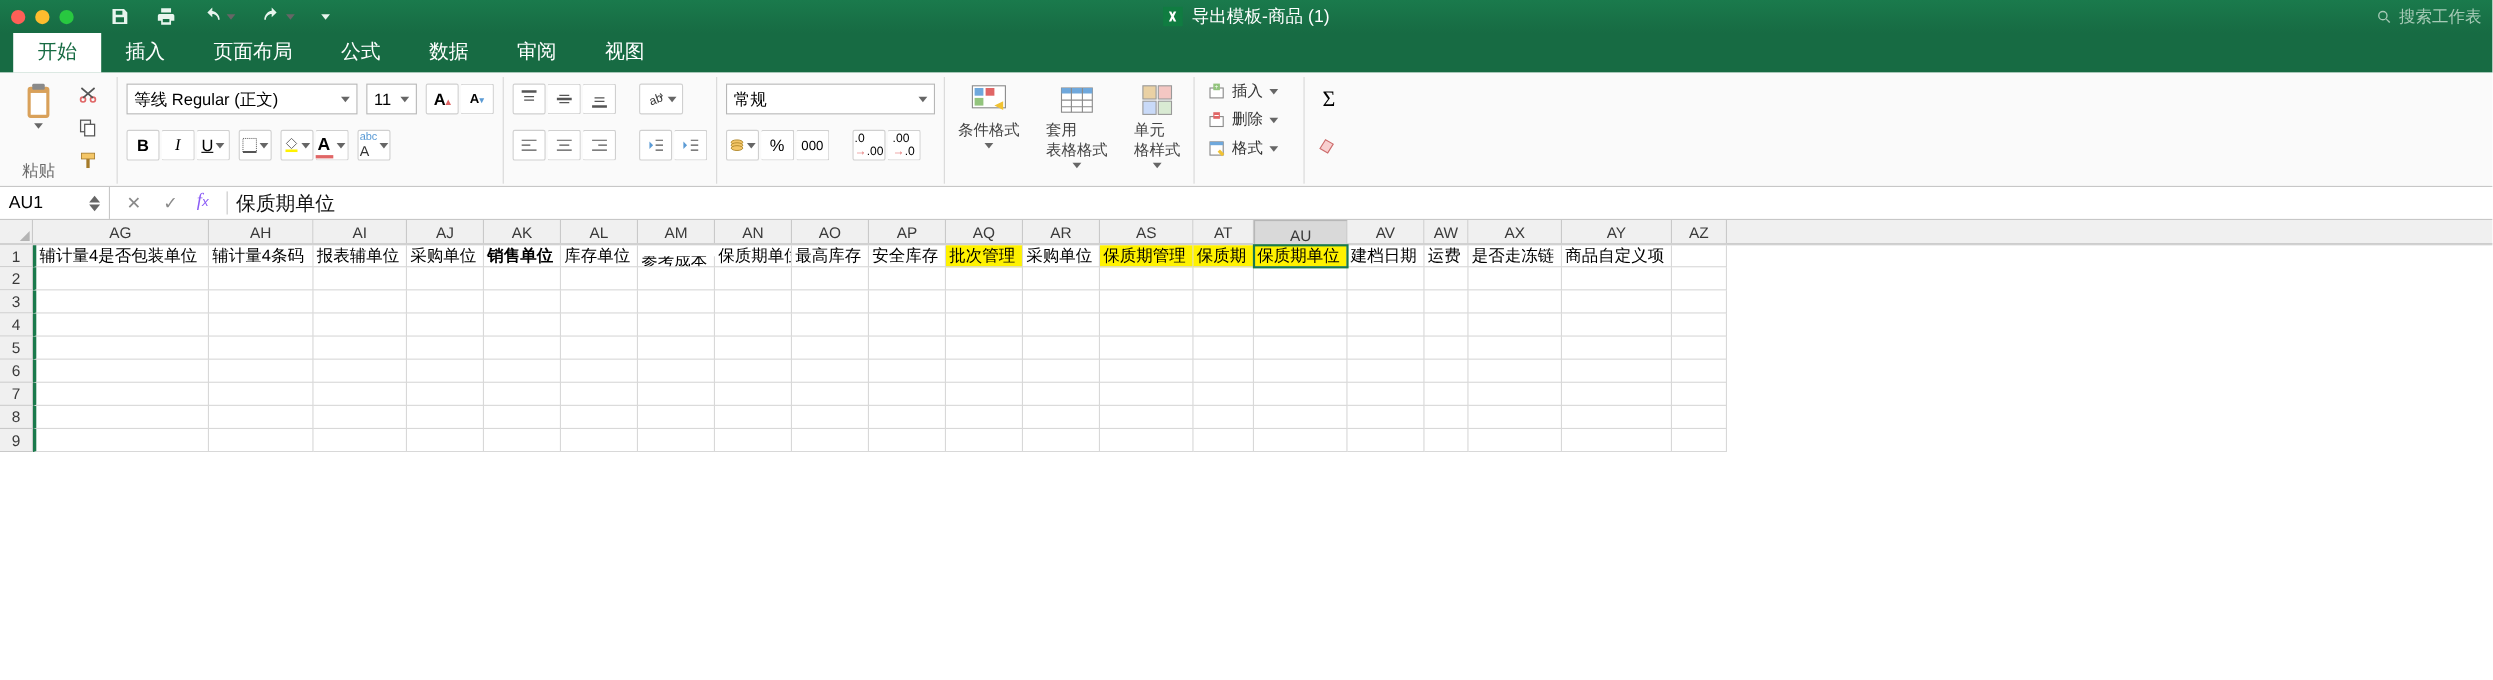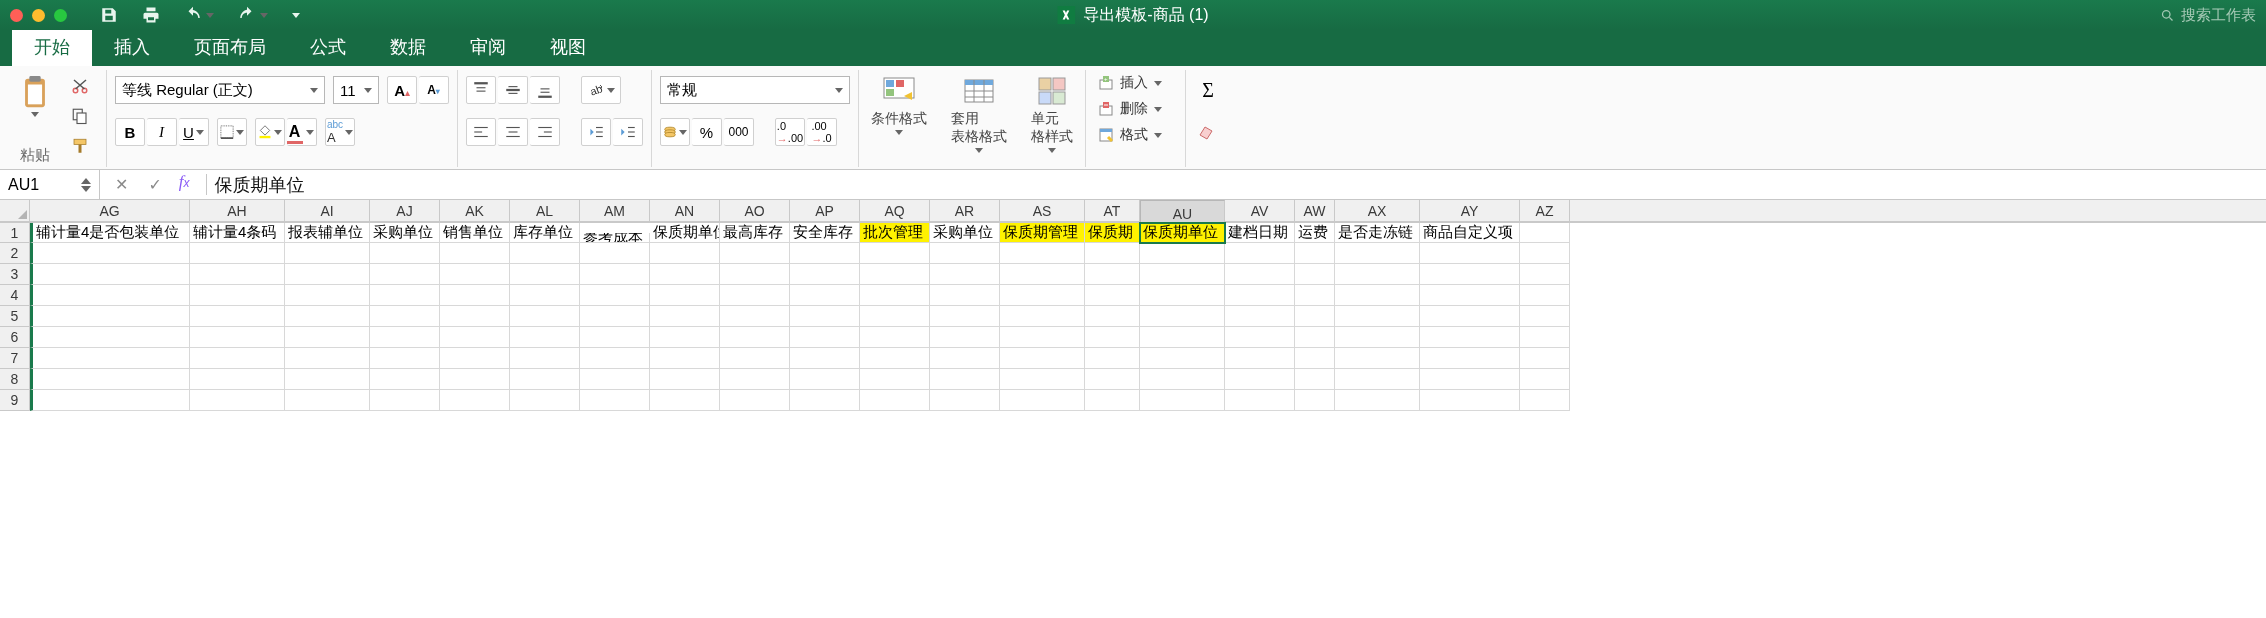--- a/index.html
+++ b/index.html
@@ -468,21 +468,21 @@
       <div class="colhdr" style="width: 85px;">AX</div>
       <div class="colhdr" style="width: 100px;">AY</div>
       <div class="colhdr" style="width: 50px;">AZ</div>
     </div>
 <div class="row first">
       <div class="rowhdr">1</div>
       <div class="cell leftedge" style="width: 160px;">辅计量4是否包装单位</div>
       <div class="cell" style="width: 95px; text-align: right;">辅计量4条码</div>
       <div class="cell" style="width: 85px;">报表辅单位</div>
       <div class="cell" style="width: 70px;">采购单位</div>
-      <div class="cell" style="width: 70px;">销售单位</div>
+      <div class="cell" style="width: 70px; font-weight: bold;">销售单位</div>
       <div class="cell" style="width: 70px;">库存单位</div>
       <div class="cell" style="width: 70px; margin-top: 10px;">参考成本</div>
       <div class="cell" style="width: 70px;">保质期单位</div>
       <div class="cell" style="width: 70px;">最高库存</div>
       <div class="cell" style="width: 70px;">安全库存</div>
       <div class="cell hl" style="width: 70px;">批次管理</div>
       <div class="cell" style="width: 70px;">采购单位</div>
       <div class="cell hl" style="width: 85px;">保质期管理</div>
       <div class="cell hl" style="width: 55px;">保质期</div>
       <div class="cell hl active" style="width: 85px;">保质期单位</div>

